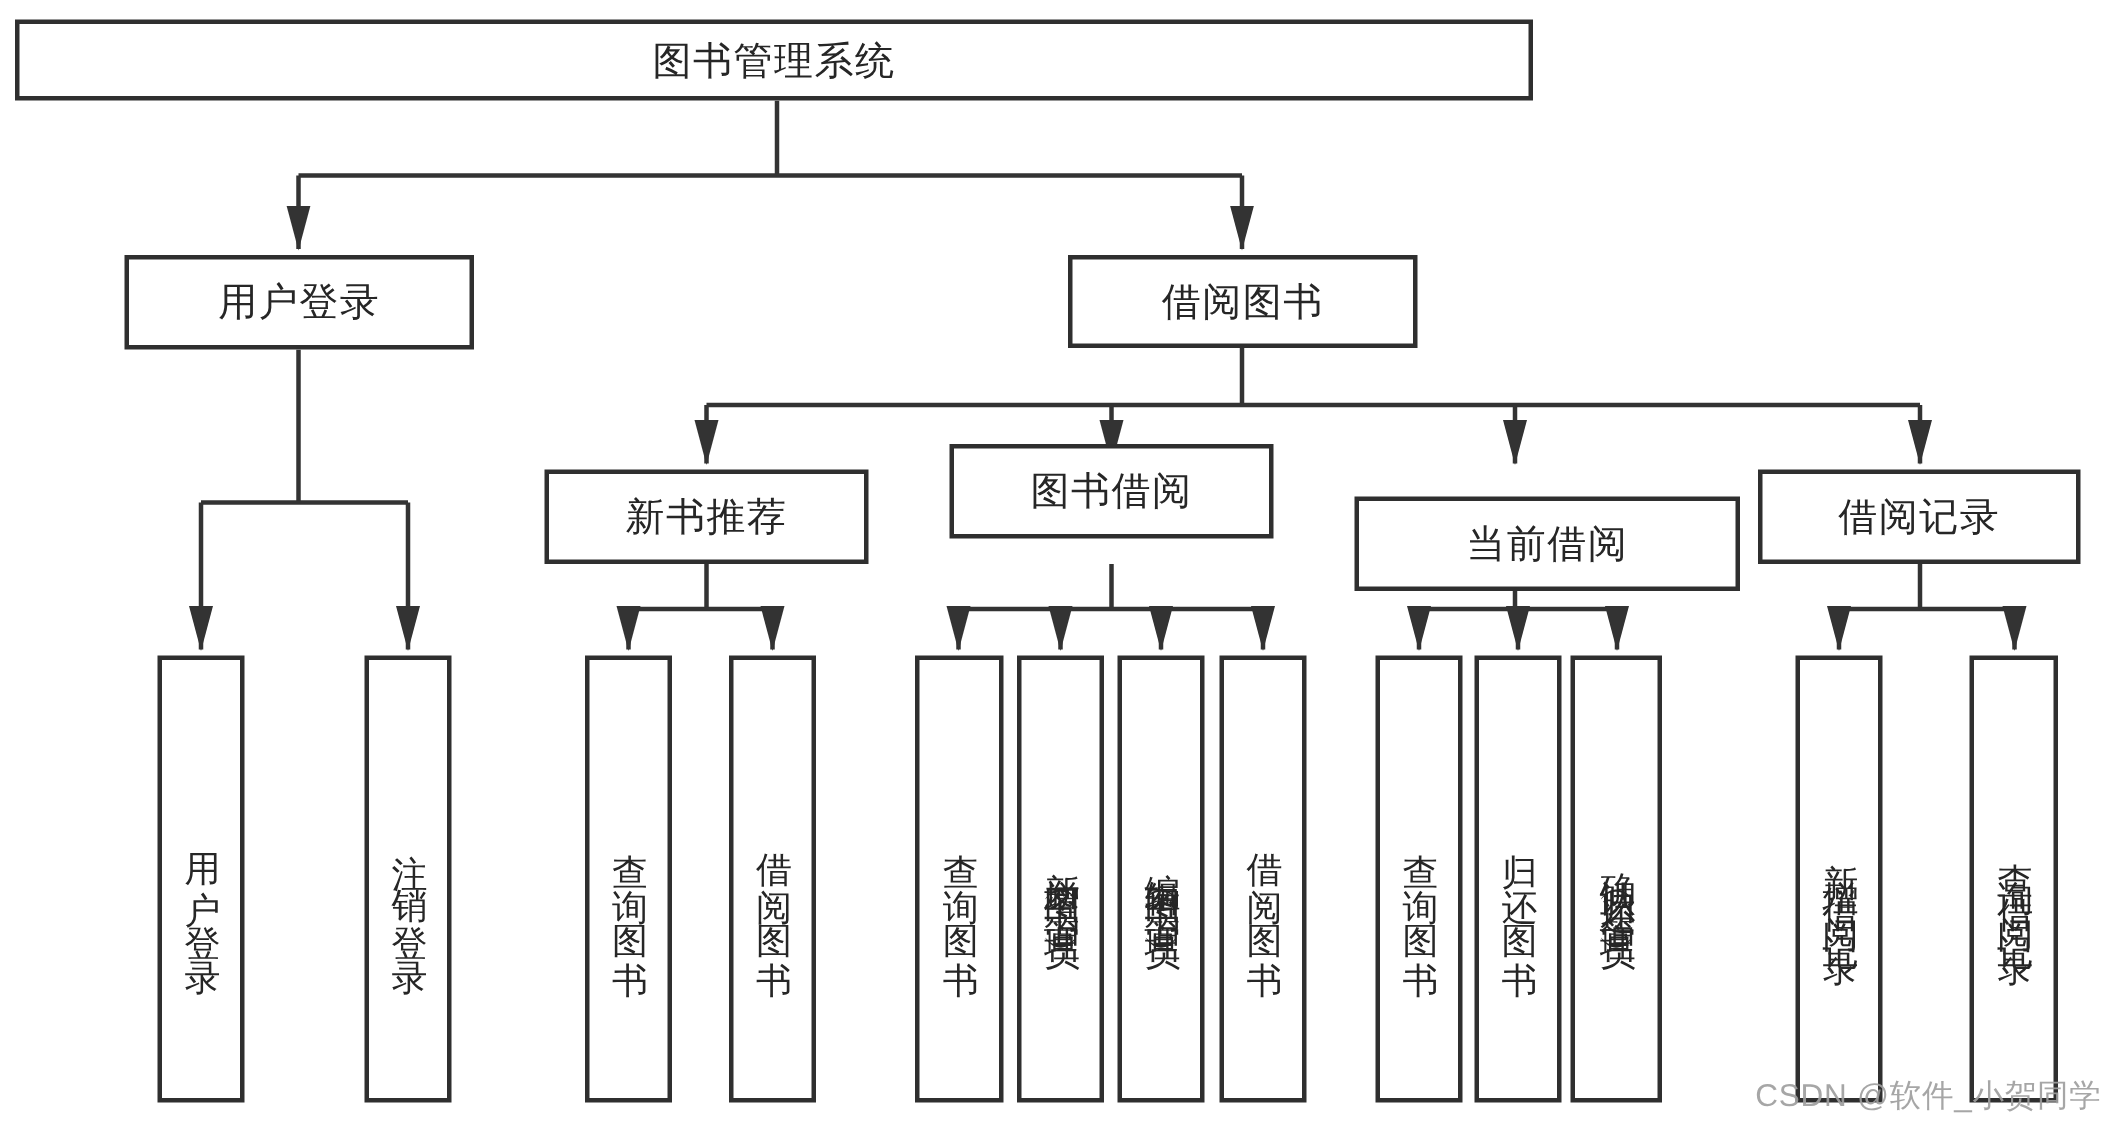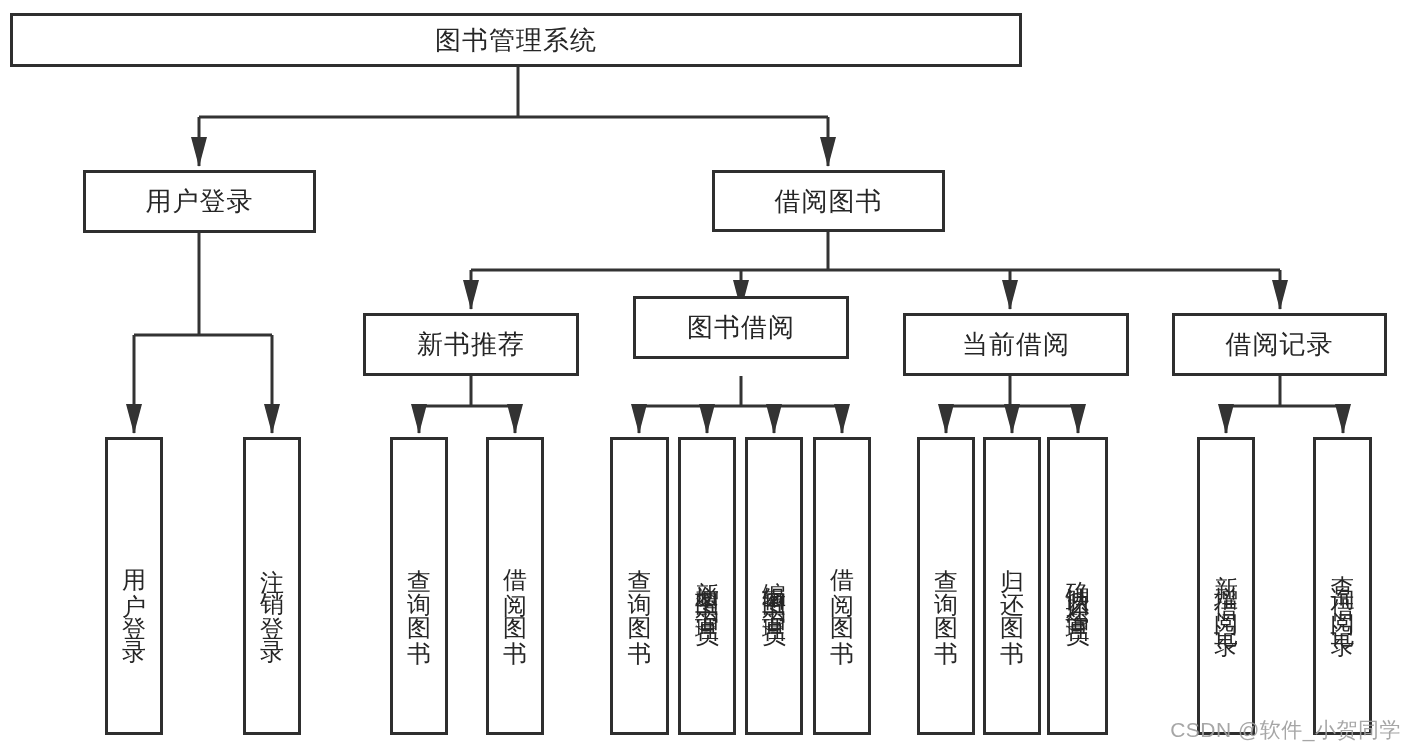--- a/index.html
+++ b/index.html
@@ -126,21 +126,21 @@
   <div class="node hbox" style="left:712px; top:170px; width:233px; height:62px;">
     <span>借阅图书</span>
   </div>
 
   <div class="node hbox" style="left:363px; top:313px; width:216px; height:63px;">
     <span>新书推荐</span>
   </div>
   <div class="node hbox" style="left:633px; top:296px; width:216px; height:63px;">
     <span>图书借阅</span>
   </div>
-  <div class="node hbox" style="left:903px; top:313px; width:226px; height:63px;">
+  <div class="node hbox" style="left:903px; top:331px; width:257px; height:63px;">
     <span>当前借阅</span>
   </div>
   <div class="node hbox" style="left:1172px; top:313px; width:215px; height:63px;">
     <span>借阅记录</span>
   </div>
 
   <div class="node vbox sp4" style="left:105px; top:437px; width:58px; height:298px;">
     <span>用户登录</span>
   </div>
   <div class="node vbox sp4" style="left:243px; top:437px; width:58px; height:298px;">

